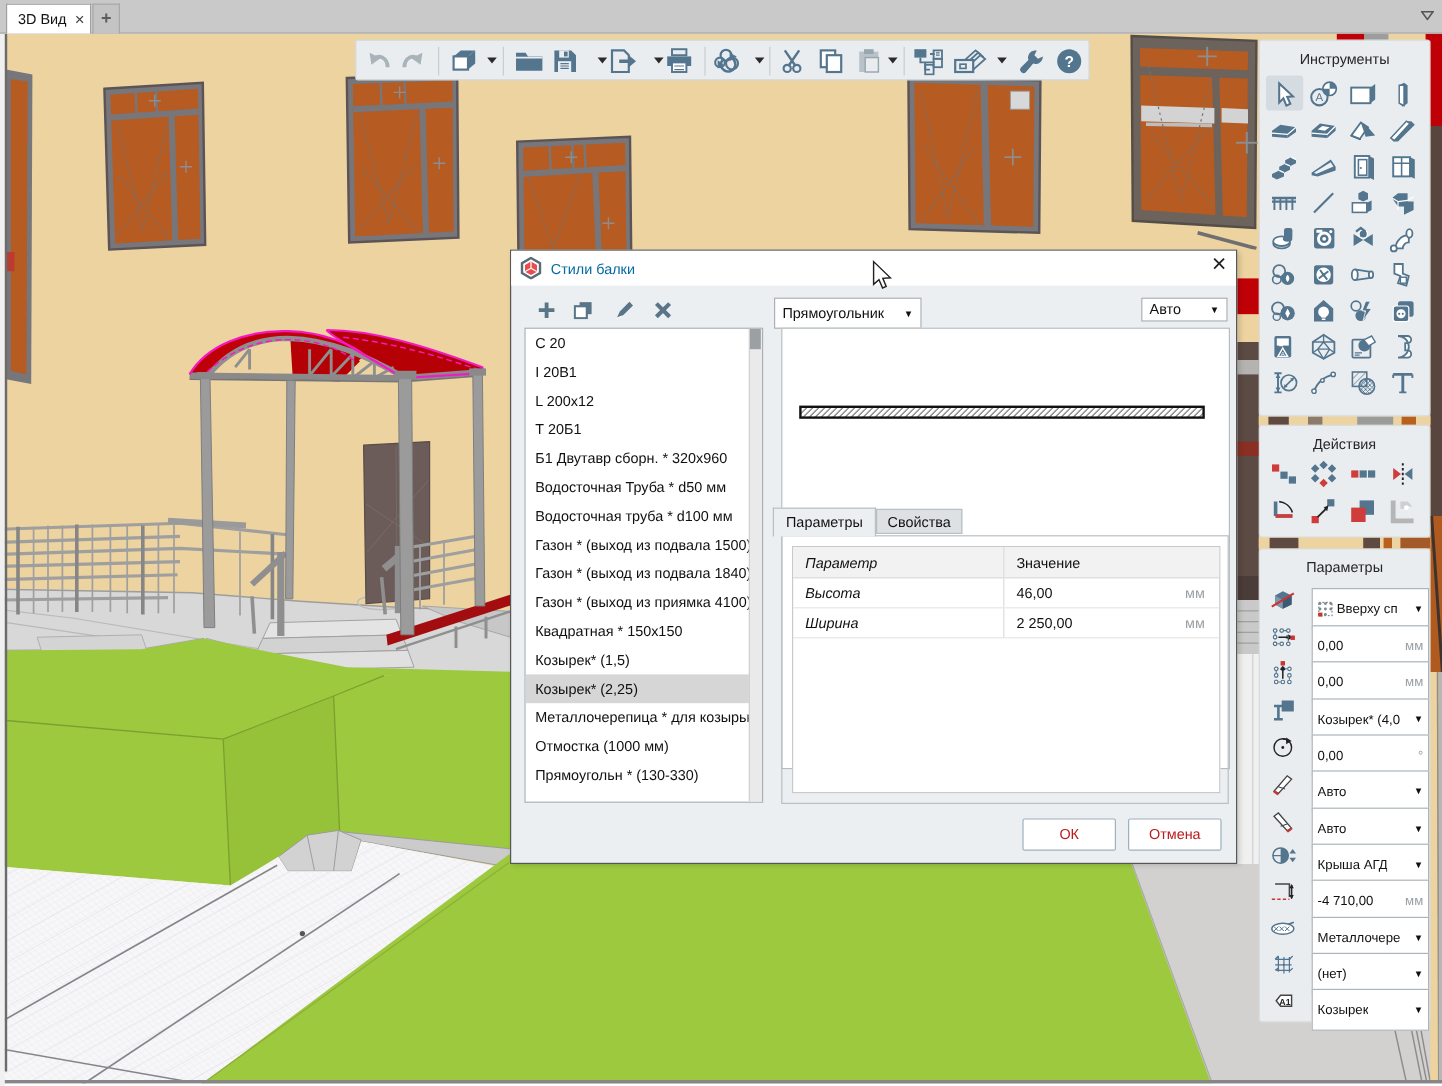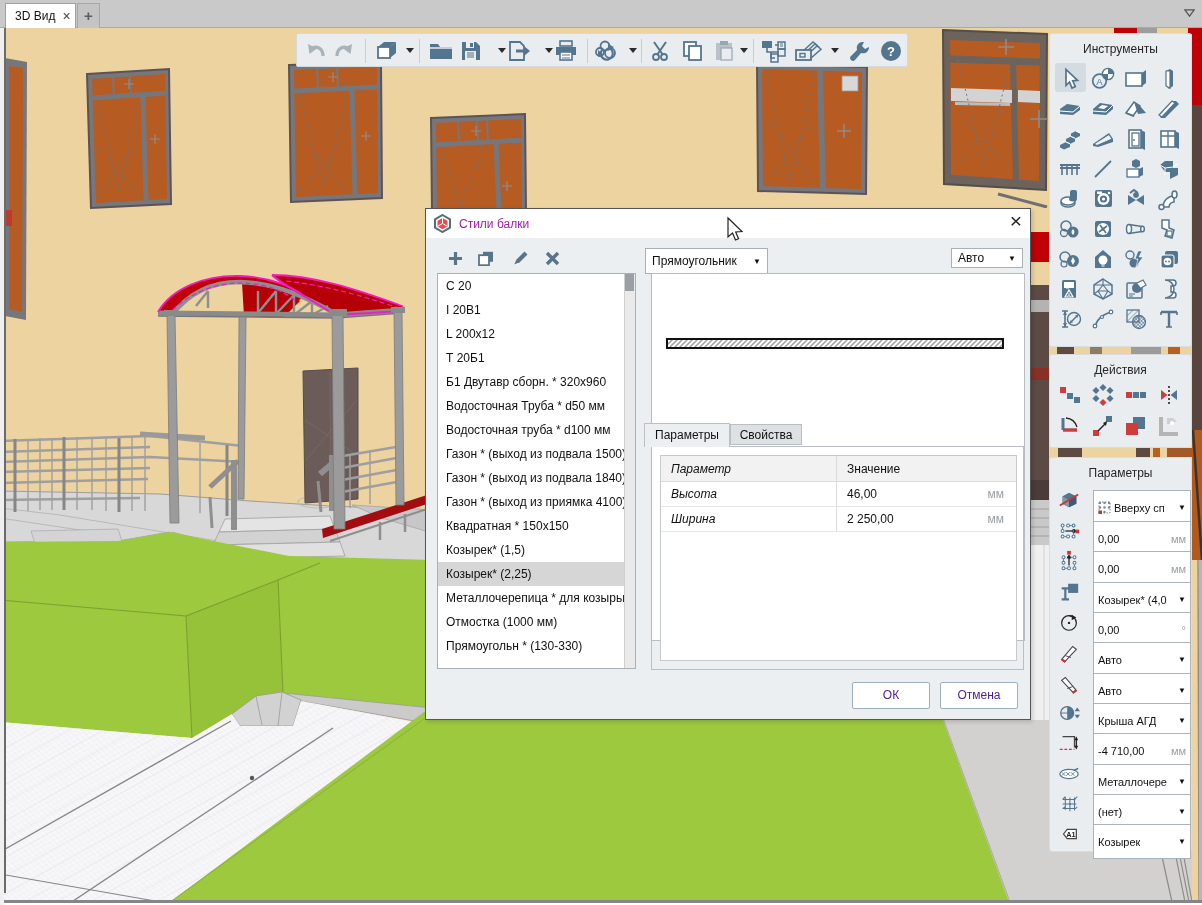--- a/index.html
+++ b/index.html
@@ -21,21 +21,21 @@
 #pact{top:354px;height:94px;}
 #pparams{top:457px;height:395px;}
 .ticon{position:absolute;}
 .prow{position:absolute;left:6px;height:20px;width:133px;}
 .pfield{position:absolute;left:37px;top:0;width:98px;height:35px;background:#fff;border:1px solid #aab4ba;font-size:11px;color:#111;display:flex;align-items:center;padding:0 4px;overflow:hidden;}
 .pfield .un{margin-left:auto;color:#9aa0a4;font-size:11px;}
 .pfield .dd{margin-left:auto;color:#111;font-size:8px;}
 .picon{position:absolute;left:0;top:0;}
 #dlg{position:absolute;left:425px;top:208px;width:606px;height:512px;background:#eceff1;border:1px solid #565656;box-shadow:2px 2px 4px rgba(0,0,0,0.15);}
 #dlgtitle{position:absolute;left:0;top:0;width:604px;height:29px;background:#fff;display:flex;align-items:center;}
-#dlgtitle span.t{font-size:12px;color:#a21caf;margin-left:7px;}
+#dlgtitle span.t{font-size:12px;color:#0369a1;margin-left:7px;}
 #dlgclose{position:absolute;right:8px;top:0px;font-size:21px;color:#222;font-weight:300;}
 .dtbi{position:absolute;top:42px;}
 #list{position:absolute;left:11px;top:64px;width:199px;height:396px;background:#fff;border:1px solid #a9b0b6;overflow:hidden;}
 .li{height:24px;line-height:24px;font-size:12px;color:#111;padding-left:8px;white-space:nowrap;}
 .li.sel{background:#d6d6d6;}
 #sbar{position:absolute;right:0;top:0;width:11px;height:394px;background:#eaeaea;border-left:1px solid #d0d0d0;}
 #sthumb{position:absolute;right:1px;top:0px;width:9px;height:17px;background:#9aa0a4;}
 #dd1{position:absolute;left:219px;top:39px;width:123px;height:26px;}
 #dd2{position:absolute;left:525px;top:39px;width:72px;height:20px;}
 .ddx{background:#fff;border:1px solid #a9b0b6;font-size:12px;color:#111;display:flex;align-items:center;padding:0 6px;}
@@ -43,21 +43,21 @@
 #preview{position:absolute;left:225px;top:64px;width:374px;height:368px;background:#fff;border:1px solid #b6bcc1;}
 #tabP{position:absolute;left:218px;top:214px;width:86px;height:24px;background:#eceff1;border:1px solid #b9bfc4;border-bottom:none;font-size:12px;color:#111;text-align:center;line-height:22px;z-index:2;}
 #tabS{position:absolute;left:304px;top:215px;width:72px;height:21px;background:#dde1e4;border:1px solid #b9bfc4;font-size:12px;color:#111;text-align:center;line-height:20px;}
 #tabframe{position:absolute;left:225px;top:237px;width:373px;height:224px;border:1px solid #b9bfc4;}
 #tbl{position:absolute;left:8px;top:8px;width:357px;height:206px;background:#fff;border:1px solid #c6cacd;font-size:12px;color:#111;}
 .trh{height:26px;background:#f2f2f2;border-bottom:1px solid #dcdcdc;display:flex;align-items:center;}
 .tr{height:25px;border-bottom:1px solid #e6e6e6;display:flex;align-items:center;}
 .tc1{width:176px;padding-left:10px;border-right:1px solid #dcdcdc;align-self:stretch;display:flex;align-items:center;font-style:italic;}
 .tc2{padding-left:10px;flex:1;display:flex;align-items:center;}
 .tun{margin-right:12px;margin-left:auto;color:#9aa0a4;}
-.btn{position:absolute;top:473px;width:78px;height:27px;background:#fff;border:1px solid #9fb0bd;border-radius:2px;font-size:12px;color:#4c1d95;text-align:center;line-height:25px;}
+.btn{position:absolute;top:473px;width:78px;height:27px;background:#fff;border:1px solid #9fb0bd;border-radius:2px;font-size:12px;color:#b91c1c;text-align:center;line-height:25px;}
 #btnok{left:426px;}
 #btncancel{left:514px;}
 </style></head>
 <body>
 <div id="app">
 <svg id="scene" width="1202" height="905" viewBox="0 0 1202 905">
 <rect x="0" y="28" width="1202" height="877" fill="#ecd3a0"></rect>
 <polygon points="87,74 169,69 171,204 91,208" fill="#77767b" stroke="#5b5356" stroke-width="2"></polygon>
 <polygon points="92,79 165,74 167,199 96,203" fill="#b65b22"></polygon>
 <path d="M92,98 L167,93" stroke="#77767b" stroke-width="5" fill="none"></path>

